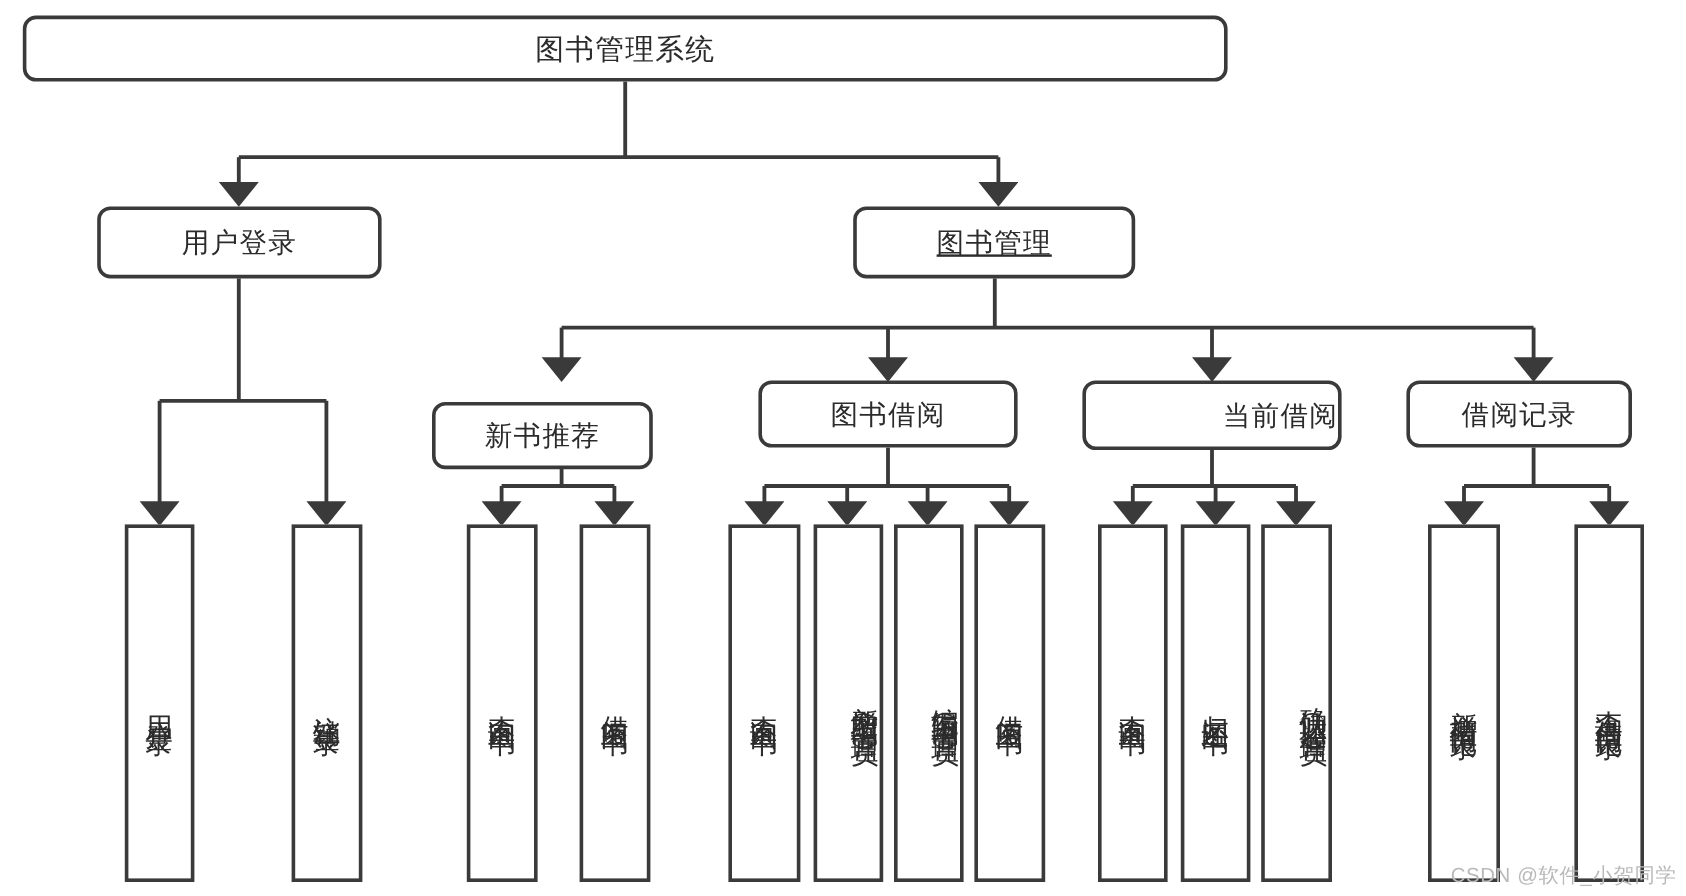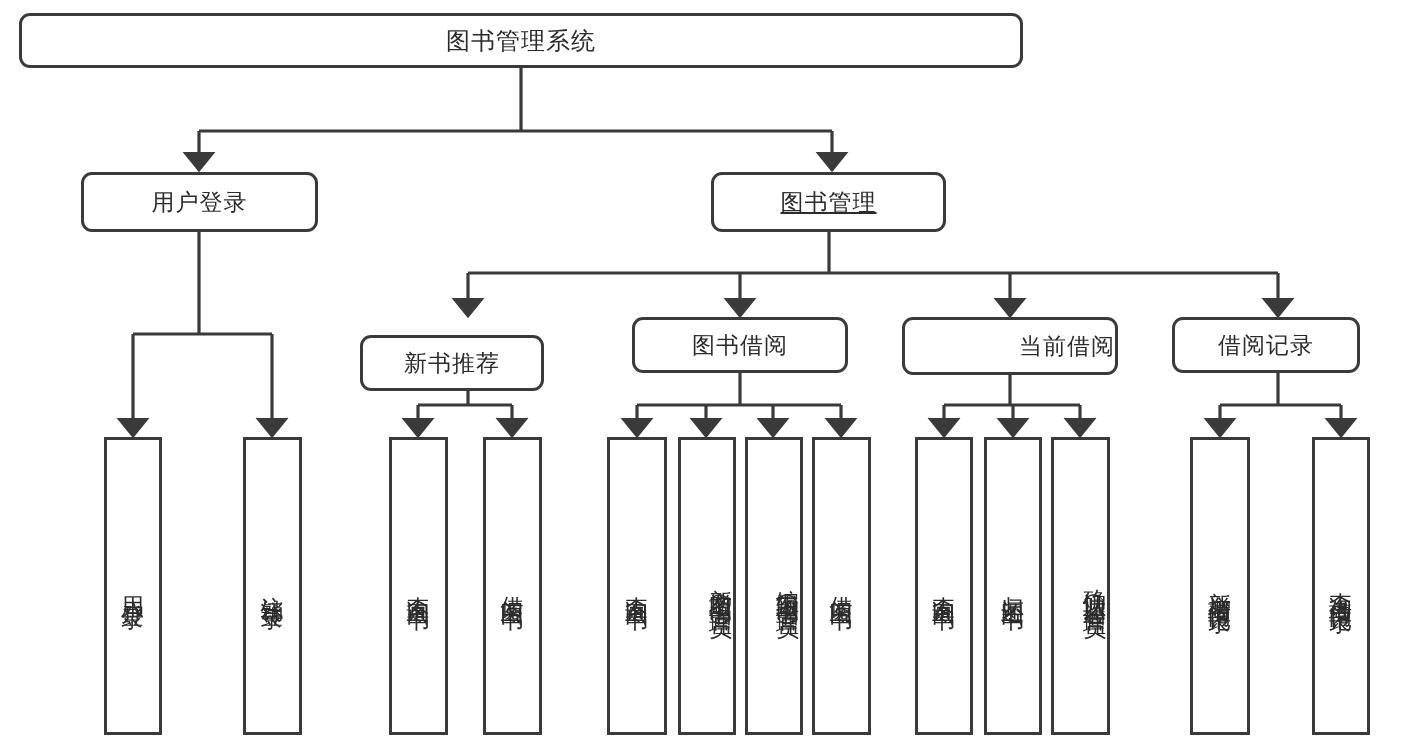--- a/index.html
+++ b/index.html
@@ -132,14 +132,15 @@
     <span>确认归还（管理员）</span>
   </div>
 
   <div class="node v mid" style="left:1190px;top:437px;width:60px;height:298px;">
     <span>新增借阅记录</span>
   </div>
   <div class="node v mid" style="left:1312px;top:437px;width:58px;height:298px;">
     <span>查询借阅记录</span>
   </div>
 
+  <div class="wm">CSDN @软件_小贺同学</div>
 
 </div>
 
 </body></html>

